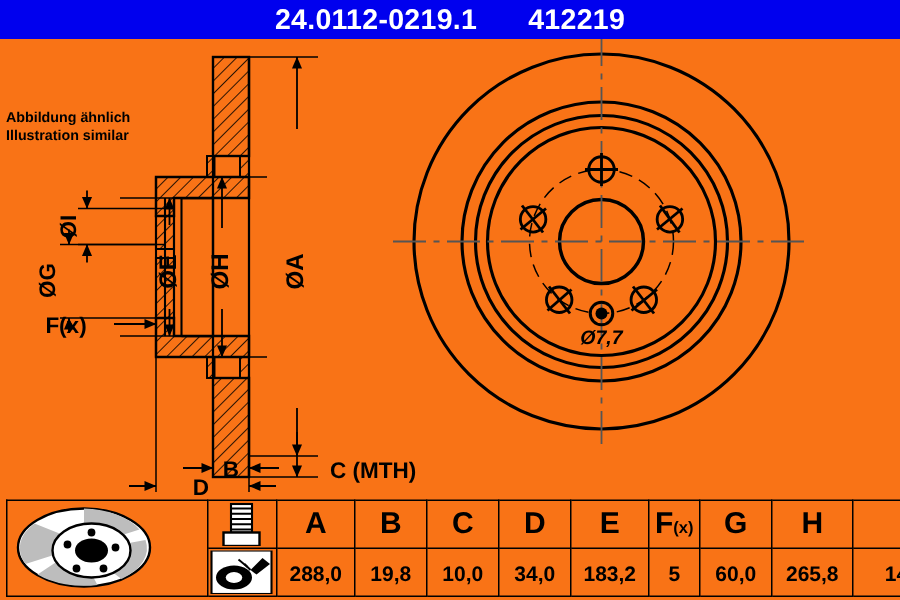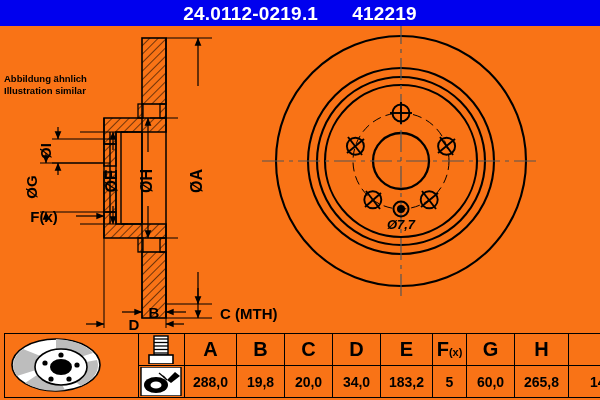--- a/index.html
+++ b/index.html
@@ -352,21 +352,21 @@
           <ellipse cx="17" cy="18" rx="5.5" ry="3.6" fill="#ffffff"></ellipse>
           <path d="M28,13 L36,5 L41,9 L32,16 Z" fill="#000"></path>
           <g stroke="#000" stroke-width="1.3" fill="none">
             <line x1="24" y1="9" x2="28" y2="13"></line>
             <line x1="20" y1="6" x2="26" y2="11"></line>
           </g>
         </svg>
       </td>
       <td class="val">288,0</td>
       <td class="val">19,8</td>
-      <td class="val">20,0</td>
+      <td class="val">10,0</td>
       <td class="val">34,0</td>
       <td class="val">183,2</td>
       <td class="val">5</td>
       <td class="val">60,0</td>
       <td class="val">265,8</td>
       <td class="val">14,0</td>
     </tr>
   </tbody>
     </table>
 

